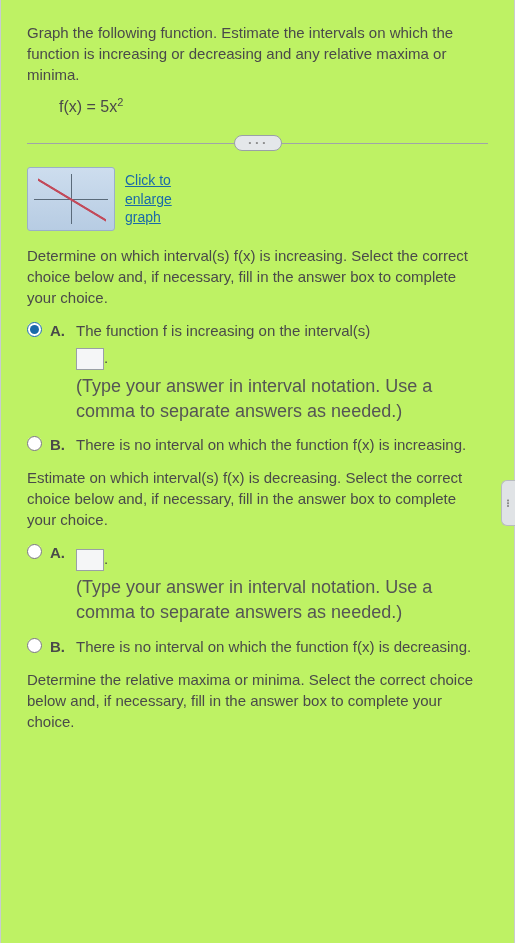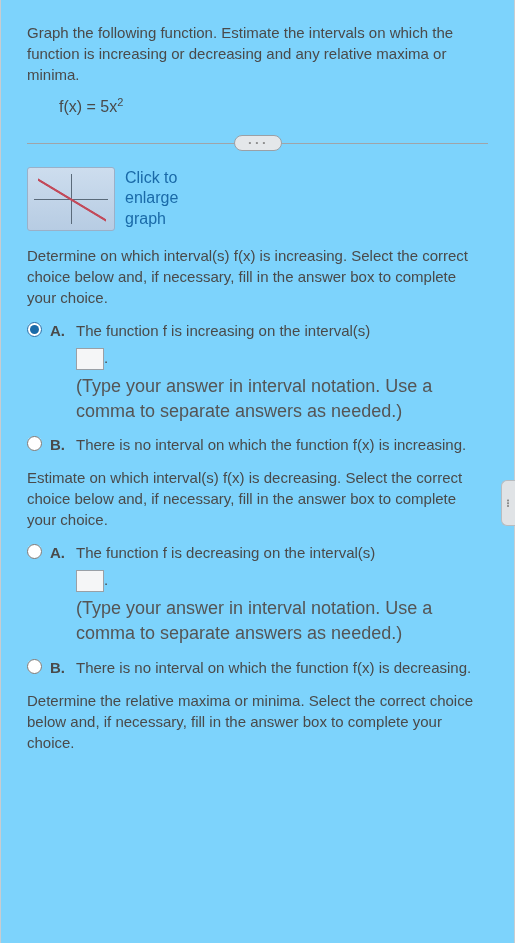--- a/index.html
+++ b/index.html
@@ -8,21 +8,21 @@
       height: 943px;
       font-family: Arial, Helvetica, sans-serif;
       background: #d8dce0;
       color: #4a4a4a;
       font-size: 15px;
       line-height: 1.4;
       position: relative;
       overflow: hidden;
     }
     .page {
-      background: #7dd3fc;
+      background: #bef264;
       margin: 0;
       padding: 22px 26px;
       min-height: 100%;
       border-left: 1px solid #c8ccd0;
       border-right: 1px solid #c8ccd0;
     }
     .question-text { margin-bottom: 10px; }
     .formula {
       margin: 8px 0 14px 32px;
       font-size: 16px;
@@ -71,23 +71,24 @@
       cursor: pointer;
       flex-shrink: 0;
     }
     .graph-thumb .hax { position: absolute; left: 6px; right: 6px; top: 50%; height: 1px; background: #5a6a7a; }
     .graph-thumb .vax { position: absolute; top: 6px; bottom: 6px; left: 50%; width: 1px; background: #5a6a7a; }
     .graph-thumb .d1 { position: absolute; left: 10px; top: 10px; width: 68px; height: 44px;
       background: linear-gradient(31deg, transparent 48%, #c24a5a 49%, #c24a5a 51%, transparent 52%);
     }
     .graph-link {
       color: #1a6aa8;
-      font-size: 16px;
+      font-size: 14px;
       line-height: 1.3;
       cursor: pointer;
+      text-decoration: underline;
     }
     .choice-block { margin: 6px 0; }
     .choice {
       display: flex;
       gap: 8px;
       margin: 10px 0 6px 0;
       align-items: flex-start;
     }
     .choice input[type=radio] {
       width: 15px; height: 15px;
@@ -178,21 +179,20 @@
     </div>
   </div>
 
   <div class="instruction">Estimate on which interval(s) f(x) is decreasing. Select the correct choice below and, if necessary, fill in the answer box to complete your choice.</div>
 
   <div class="choice-block">
     <div class="choice">
       <input type="radio" name="dec" style="">
       <span class="choice-letter">A.</span>
       <div class="choice-body">
-        <span>The function f is decreasing on the interval(s)</span>
         <div class="answer-line">
           <span class="answer-box"></span><span>.</span>
         </div>
         <div class="hint">(Type your answer in interval notation. Use a comma to separate answers as needed.)</div>
       </div>
     </div>
     <div class="choice">
       <input type="radio" name="dec" style="">
       <span class="choice-letter">B.</span>
       <div class="choice-body">

